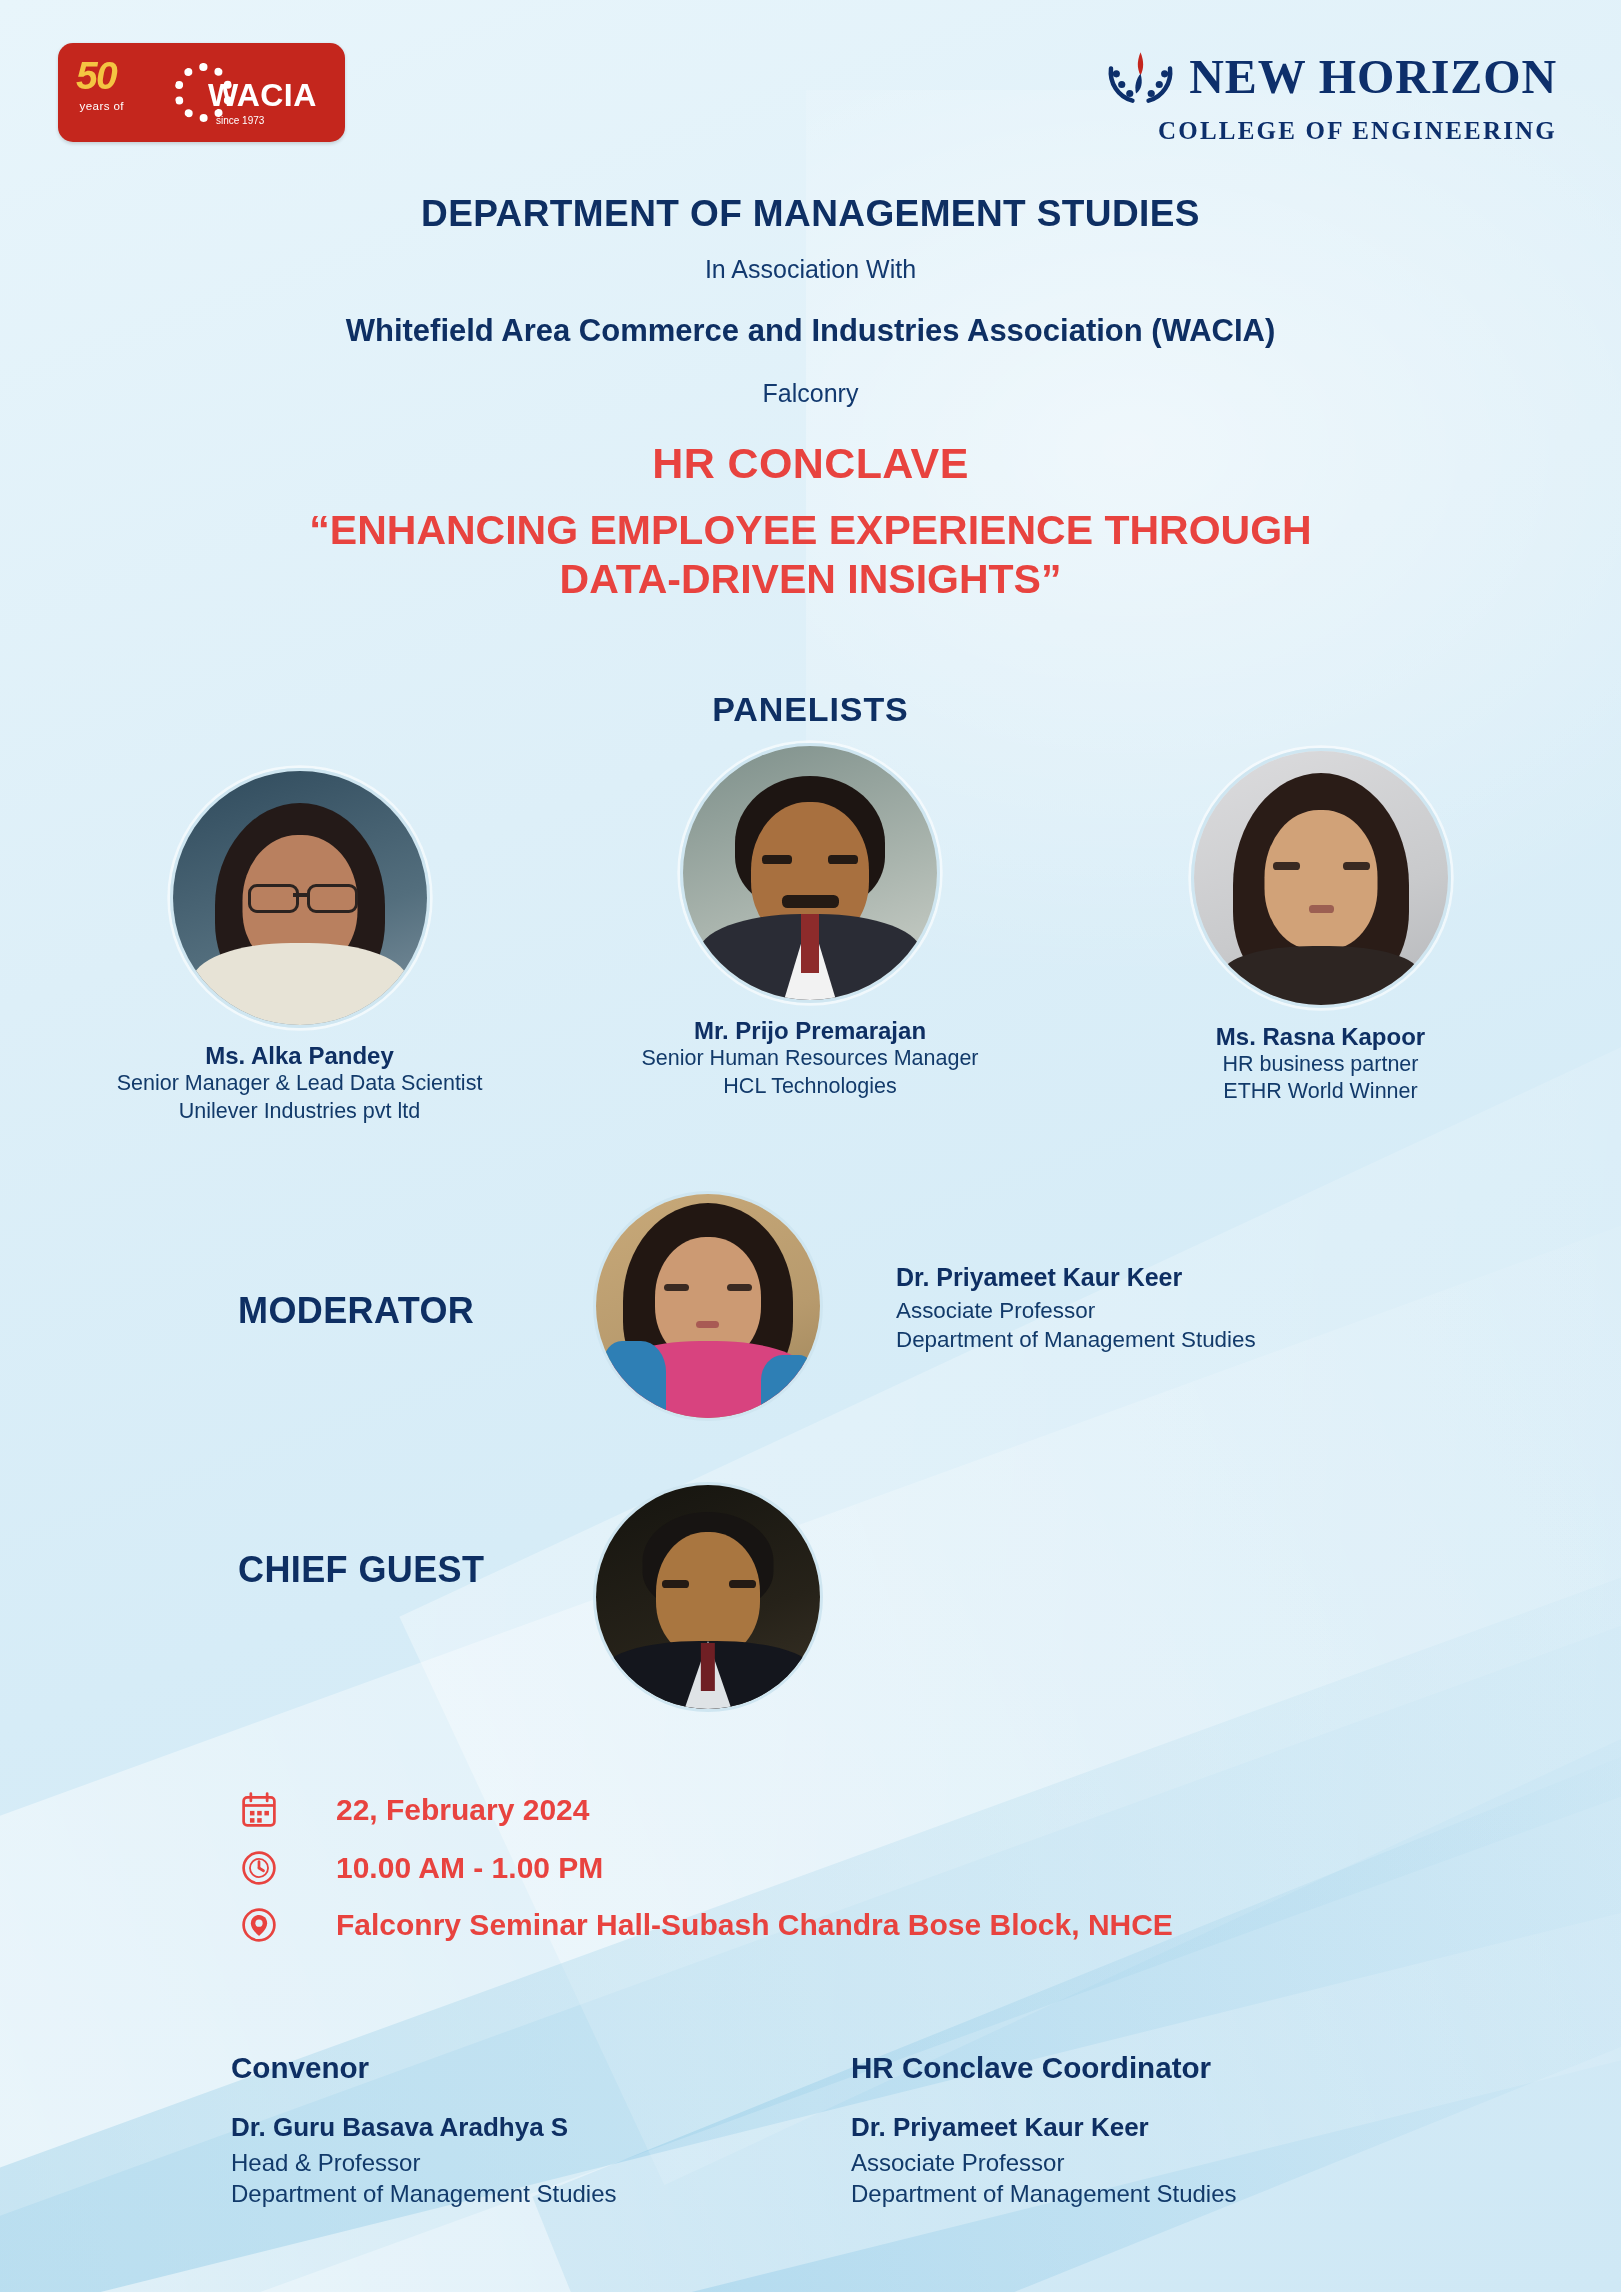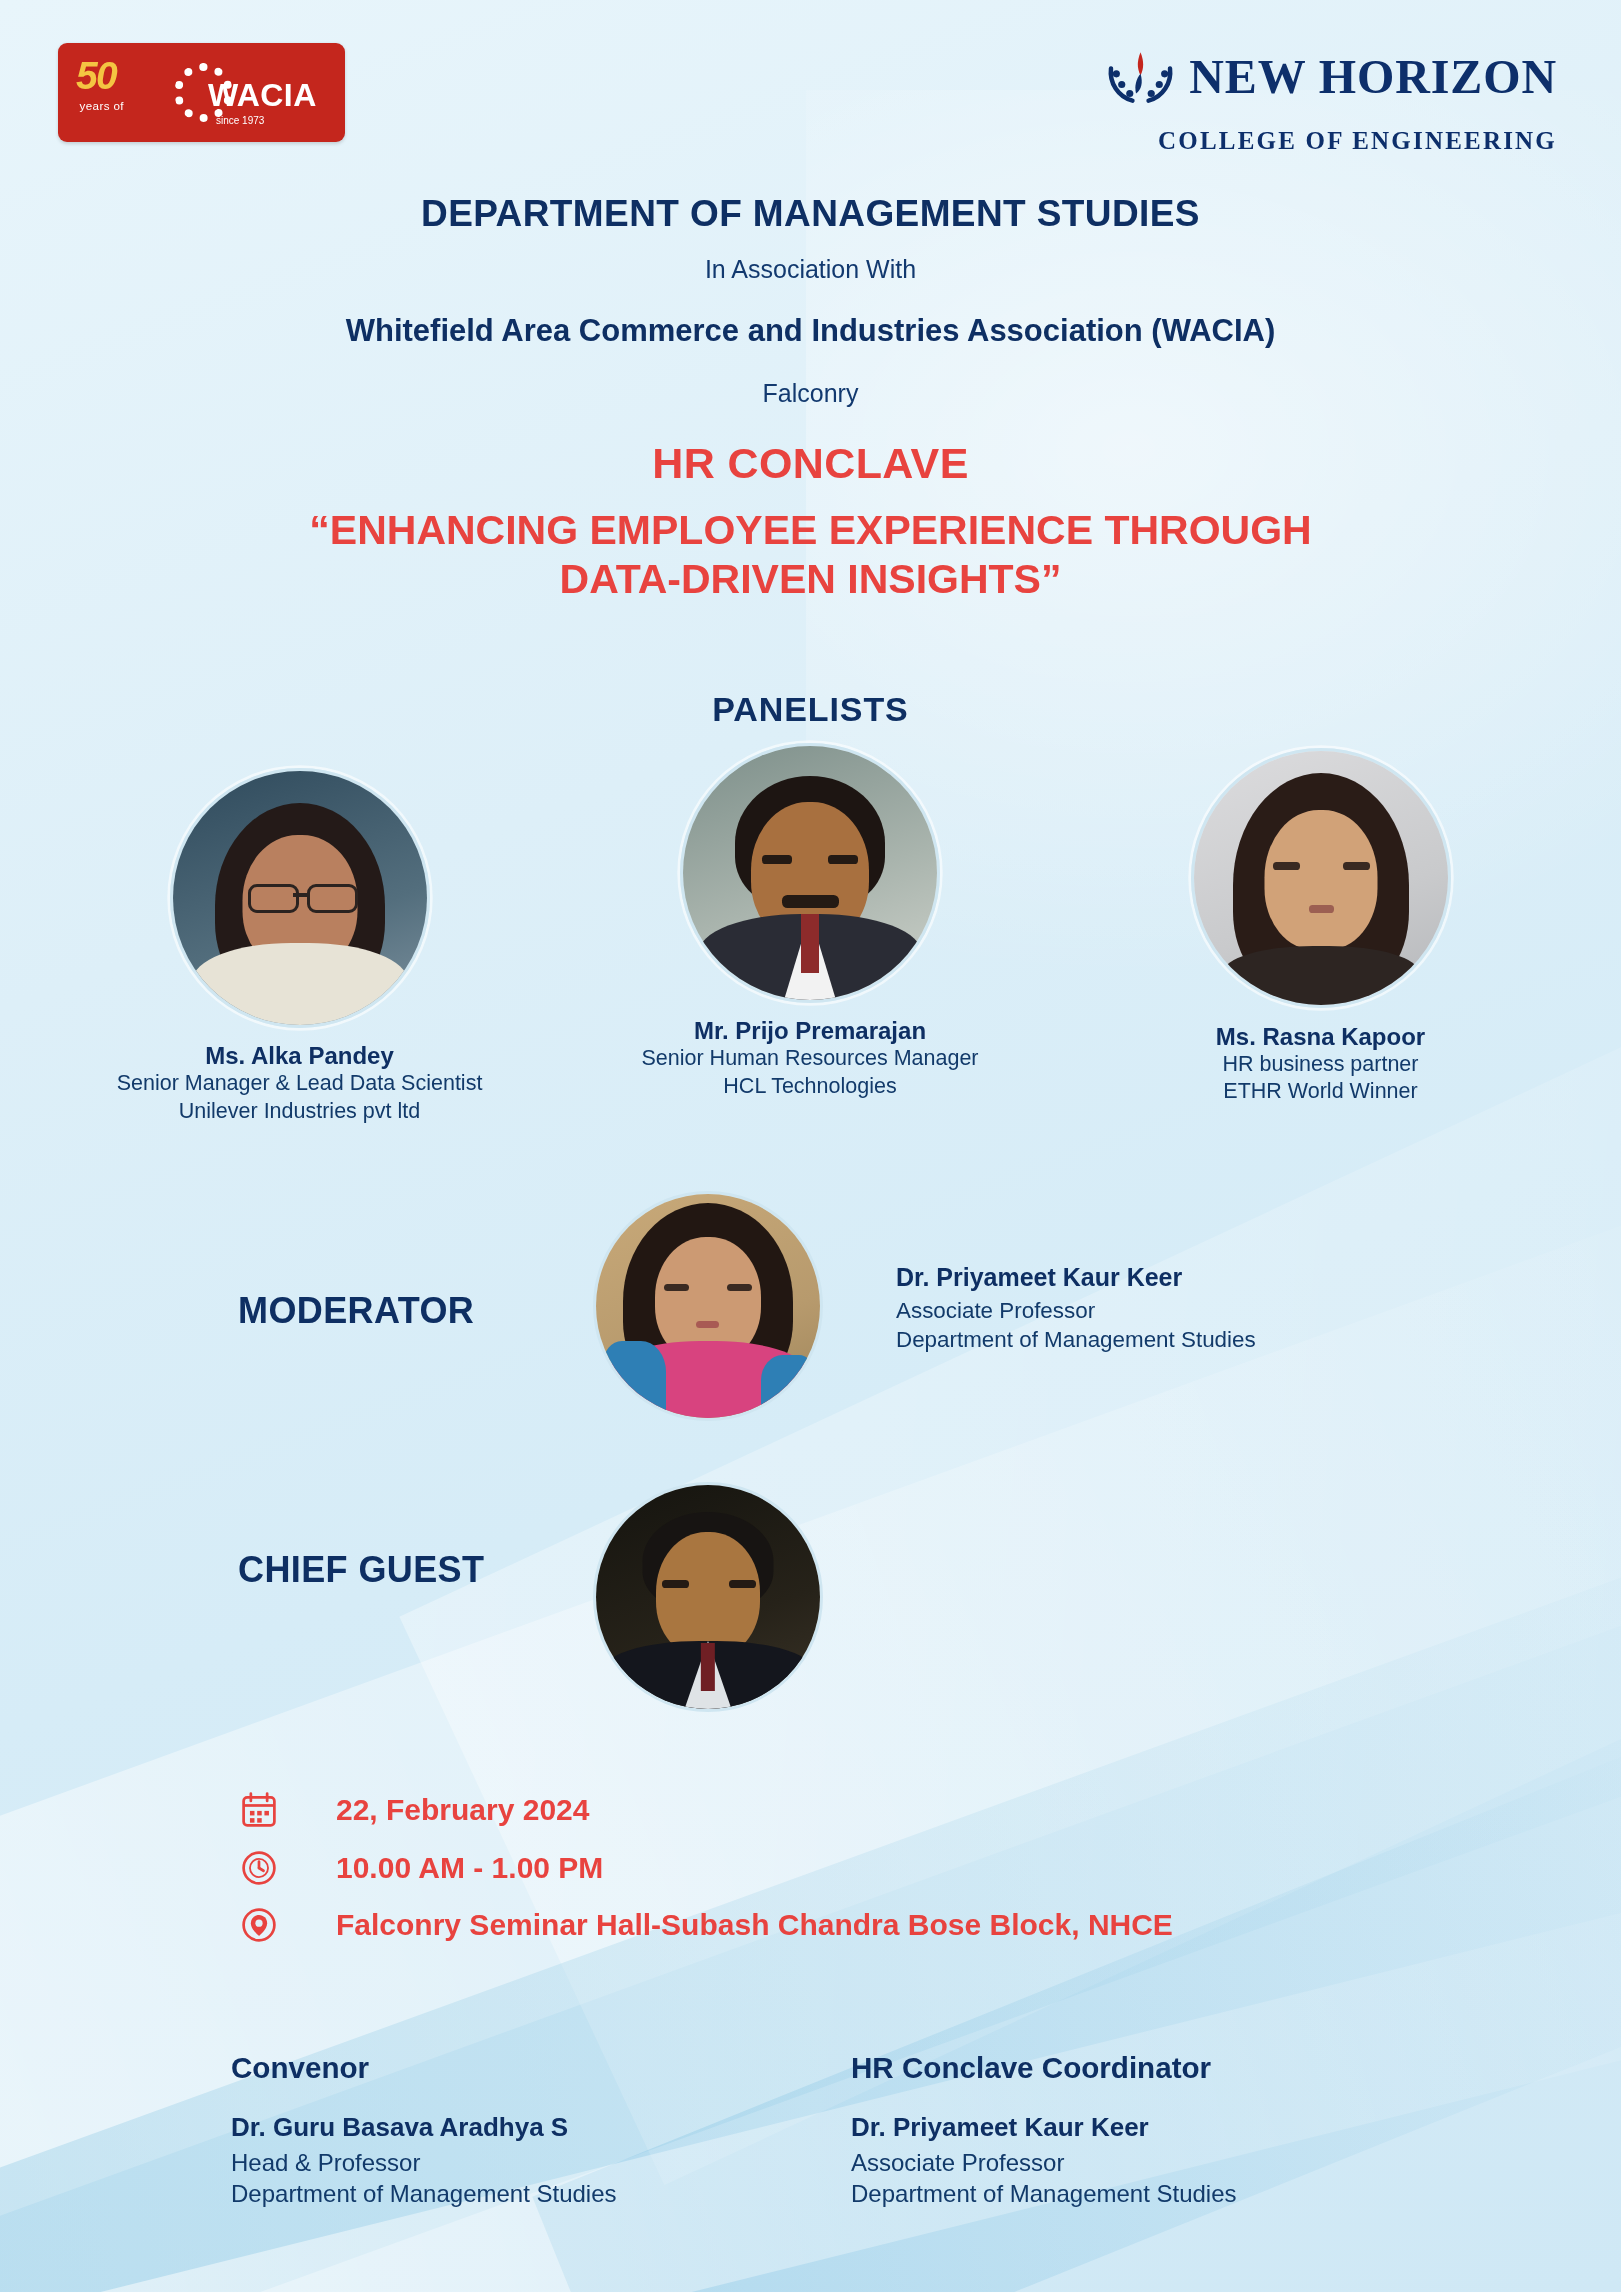--- a/index.html
+++ b/index.html
@@ -60,21 +60,21 @@
     background: radial-gradient(ellipse at 30% 40%, rgba(255,255,255,0.5), rgba(255,255,255,0) 70%);
     left: 806px; top: 90px;
   }
 
   
   .wacia-logo {
     position: absolute;
     left: 58px; top: 43px;
     width: 287px; height: 99px;
     background: #c4261d;
-    border-radius: 9px;
+    border-radius: 15px;
     box-shadow: 0 1.8px 3.6px rgba(0,0,0,0.15);
     overflow: hidden;
   }
   .wacia-50 {
     position: absolute;
     left: 18px; top: 10.7px;
     color: #f4c542;
     font-size: 39px;
     font-weight: bold;
     font-style: italic;
@@ -131,21 +131,21 @@
     letter-spacing: 0.9px;
     font-family: "Liberation Serif", serif;
     line-height: 1;
   }
   .nh-sub {
     color: #0d2f6b;
     font-size: 25px;
     font-weight: bold;
     letter-spacing: 2.2px;
     font-family: "Liberation Serif", serif;
-    margin-top: 21px;
+    margin-top: 11px;
   }
 
   
   .center { text-align: center; }
   .dept {
     position: absolute; left: 0; right: 0; top: 193px;
     color: #0e2f63; font-size: 37px; font-weight: bold; letter-spacing: 0.4px;
   }
   .assoc {
     position: absolute; left: 0; right: 0; top: 255px;

